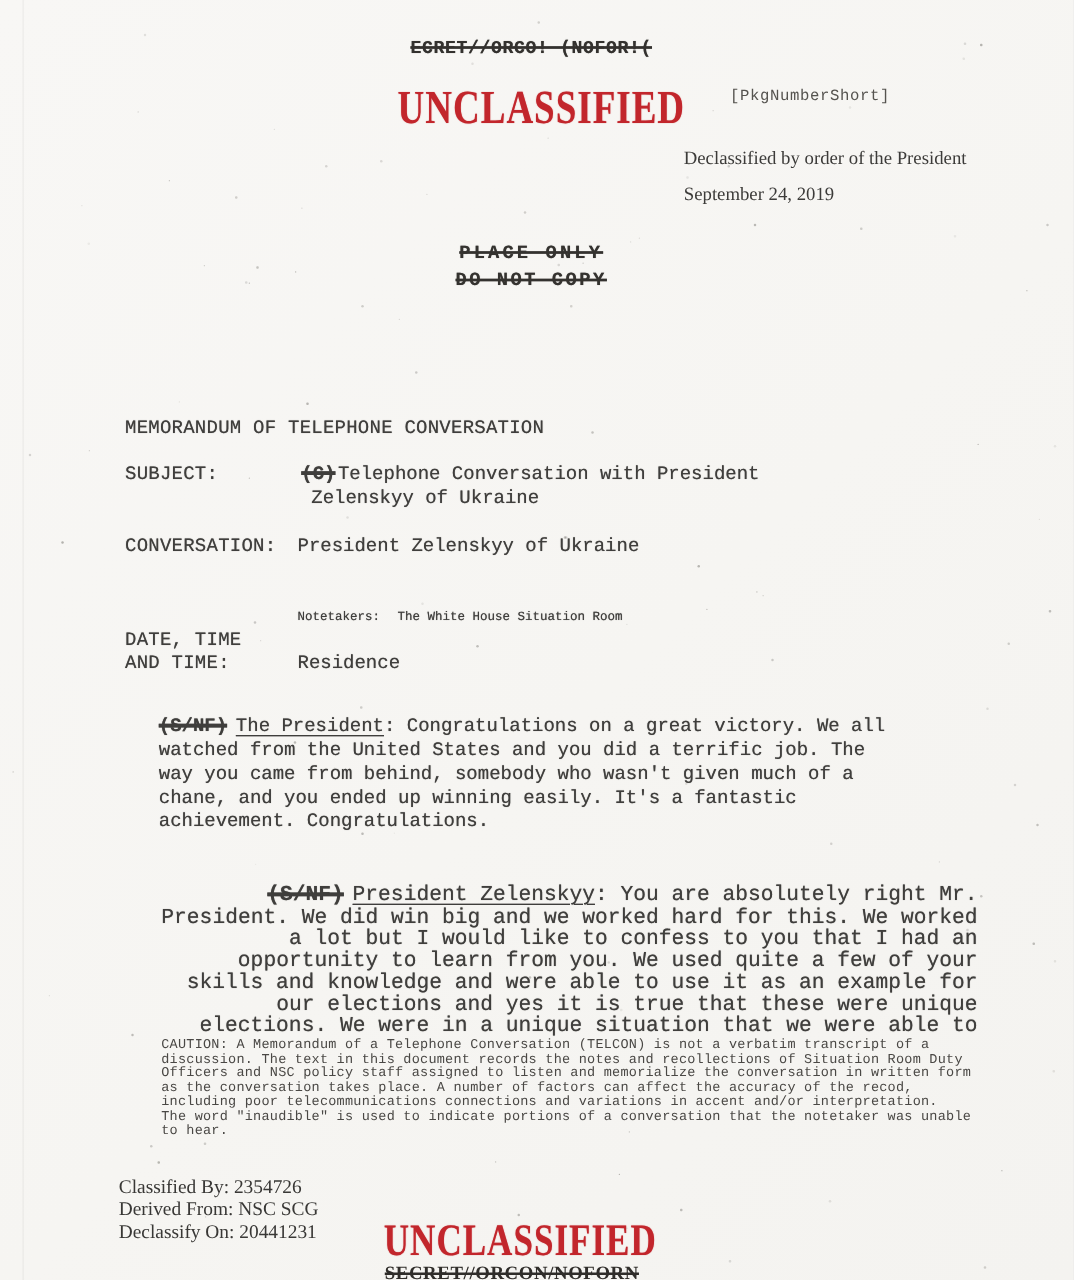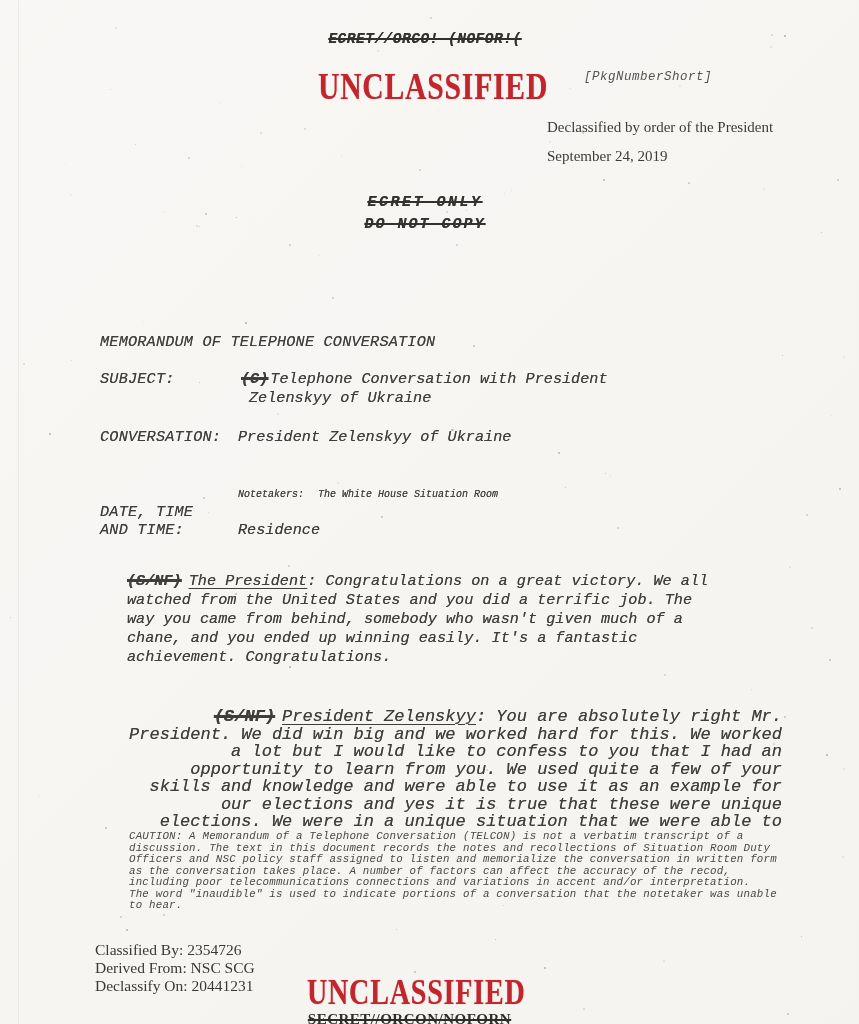--- a/index.html
+++ b/index.html
@@ -4,21 +4,21 @@
 <style>
   html,body{margin:0;padding:0;background:#e8e8e8;}
   .page{
     position:relative;width:859px;height:1024px;overflow:hidden;
     background:linear-gradient(135deg,#f8f7f5 0%,#f6f5f2 55%,#f4f3f0 100%);
     font-family:"Liberation Mono", monospace;
     color:var(--ink,#3f3e3c);
   }
   .page::before{content:"";position:absolute;left:18px;top:0;bottom:0;width:1px;background:rgba(0,0,0,0.05);}
   .abs{position:absolute;white-space:nowrap;}
-  .mono{font-family:"Liberation Mono", monospace;font-style:italic;}
+  .mono{font-family:"Liberation Mono", monospace;}
   .serif{font-family:"Liberation Serif", serif;}
   .ink{text-shadow:0 0 0.6px rgba(62,60,58,0.75);}
   .faded{color:#55534f;}
   .strike{text-decoration:line-through;text-decoration-thickness:2px;}
   .strike-thin{text-decoration:line-through;text-decoration-thickness:1.5px;}
   .uline{text-decoration:underline;text-underline-offset:3px;text-decoration-thickness:1px;}
   .marking{font-weight:bold;text-decoration:line-through;text-decoration-thickness:2.5px;margin-right:7px;}
   .stamp{
     color:var(--stamp-red,#c2262c);font-family:"Liberation Serif", serif;font-weight:bold;
     transform:scaleX(0.78);transform-origin:left top;letter-spacing:1px;
@@ -37,21 +37,21 @@
   <div class="abs mono ink strike" style="left:312px;top:31px;width:226px;text-align:center;font-weight:bold;font-size:14.5px;letter-spacing:0.5px;color:#33312e;">ECRET//ORCO! (NOFOR!(</div>
 
   <div class="abs stamp" style="left:318px;top:64px;font-size:38px;">UNCLASSIFIED</div>
 
   <div class="abs mono faded" style="left:584px;top:70px;font-size:12.5px;letter-spacing:0.5px;">[PkgNumberShort]</div>
 
   <div class="abs serif" style="left:547px;top:119px;font-size:15px;color:#3c3b39;">Declassified by order of the President</div>
 
   <div class="abs serif" style="left:547px;top:148px;font-size:15px;color:#3c3b39;">September 24, 2019</div>
 
-  <div class="abs mono ink strike-thin" style="left:300px;top:194px;width:250px;text-align:center;font-weight:bold;font-size:15px;letter-spacing:2.5px;color:#34322f;">ECRET ONLY</div>
+  <div class="abs mono ink strike-thin" style="left:300px;top:194px;width:250px;text-align:center;font-weight:bold;font-size:15px;letter-spacing:2.5px;color:#34322f;">PLACE ONLY</div>
 
   <div class="abs mono ink" style="left:100px;top:333px;font-size:15.2px;letter-spacing:0.2px;">MEMORANDUM OF TELEPHONE CONVERSATION</div>
 
   <div class="abs mono ink strike-thin" style="left:300px;top:216px;width:250px;text-align:center;font-weight:bold;font-size:15px;letter-spacing:2px;color:#34322f;">DO NOT COPY</div>
 
   <div class="abs mono ink label-col" style="left:100px;top:370px;font-size:15.2px;">SUBJECT:</div>
   <div class="abs mono ink" style="left:241px;top:370px;font-size:15.2px;">
     <span class="marking" style="margin-right:2px;">(C)</span><span>Telephone Conversation with President</span>
   </div>
   <div class="abs mono ink" style="left:249px;top:389px;font-size:15.2px;">Zelenskyy of Ukraine</div>

